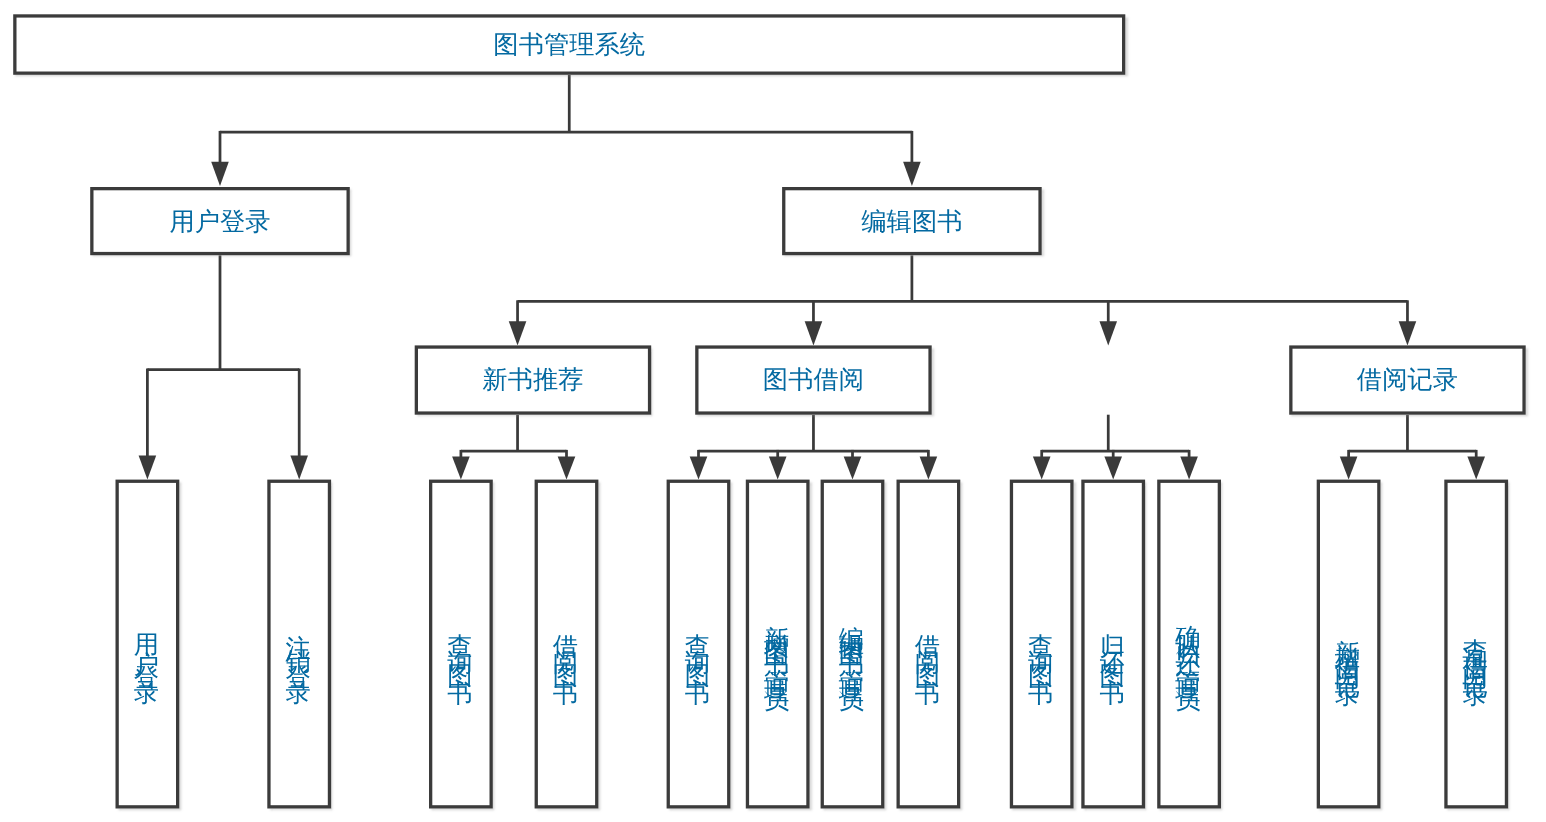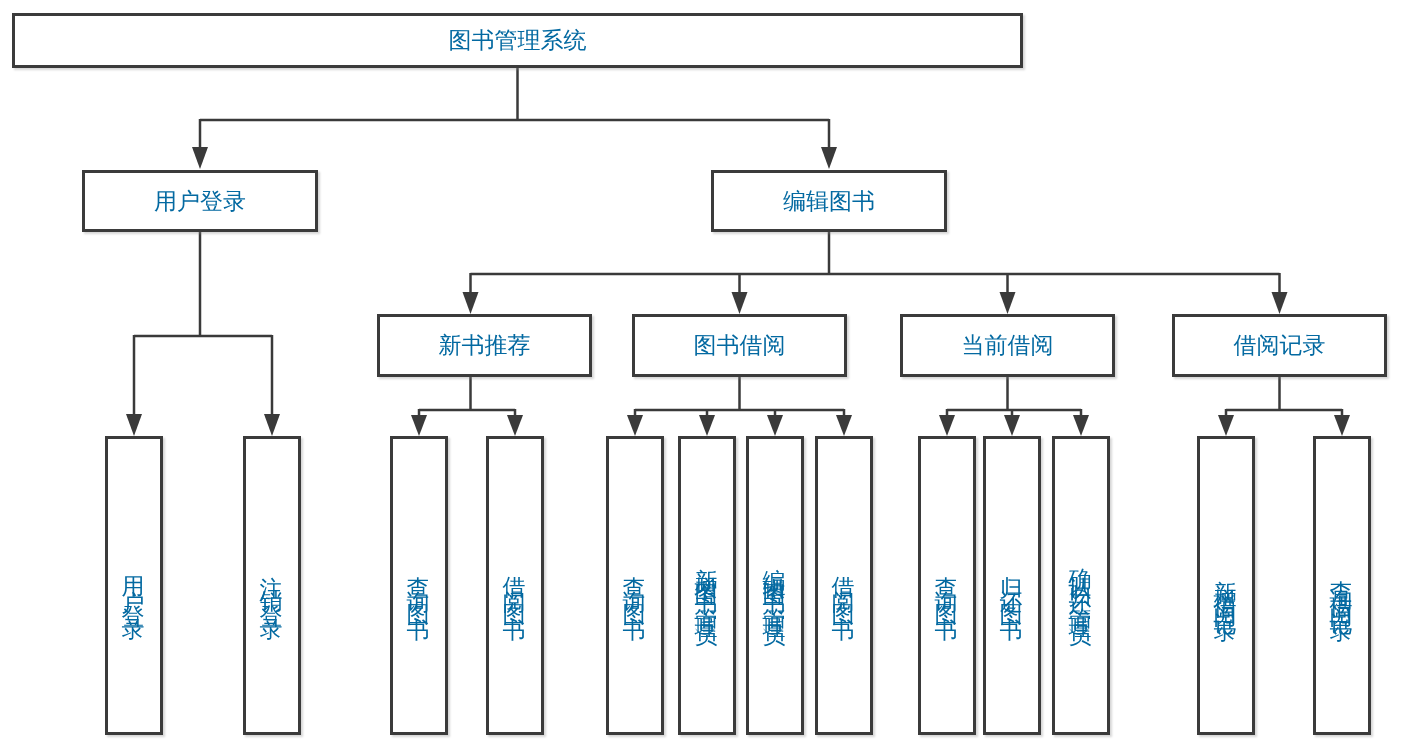--- a/index.html
+++ b/index.html
@@ -154,23 +154,20 @@
   <div class="box lvl2-b">
     <span>编辑图书</span>
   </div>
 
   <div class="box lvl3 m1">
     <span>新书推荐</span>
   </div>
   <div class="box lvl3 m2">
     <span>图书借阅</span>
   </div>
-  <div class="box lvl3 m3">
-    <span>当前借阅</span>
-  </div>
   <div class="box lvl3 m4">
     <span>借阅记录</span>
   </div>
 
   <div class="box leaf vs L0">
     <span>用户登录</span>
   </div>
   <div class="box leaf vs L1">
     <span>注销登录</span>
   </div>

